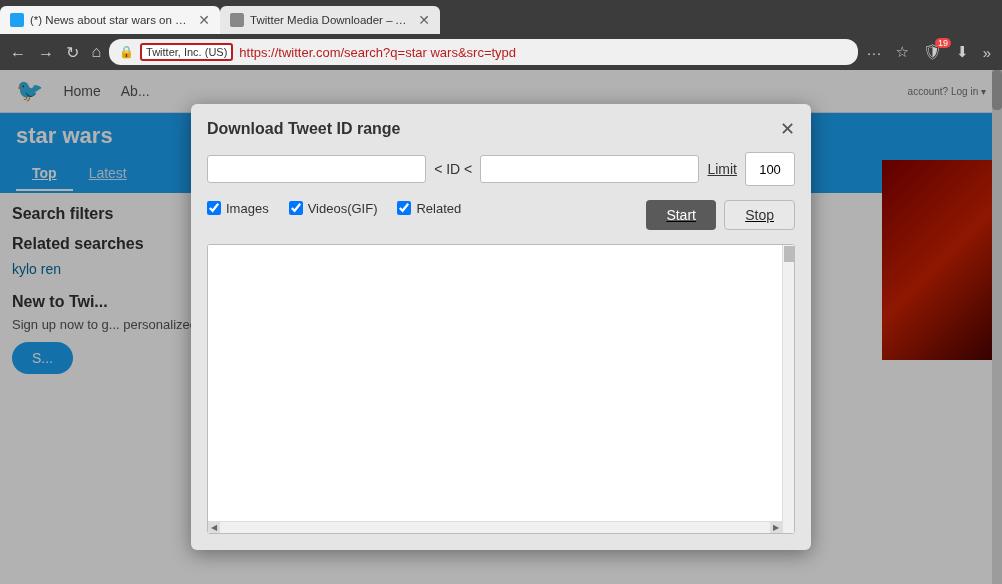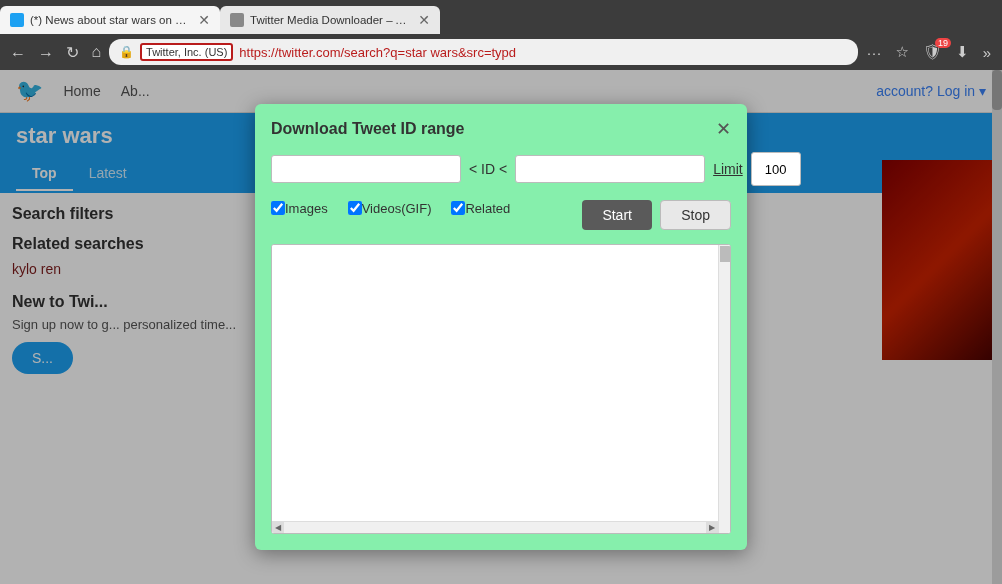--- a/index.html
+++ b/index.html
@@ -191,22 +191,22 @@
     }
 
     .twitter-nav-item {
       font-size: 14px;
       color: #555;
       cursor: pointer;
     }
 
     .twitter-login {
       margin-left: auto;
-      color: #3b82f6;
-      font-size: 14px;
+      color: #737373;
+      font-size: 10px;
       text-align: right;
     }
 
     .twitter-search-header {
       background: #1da1f2;
       padding: 10px 16px 0;
     }
 
     .search-title {
       color: #fff;
@@ -219,20 +219,21 @@
       display: flex;
       gap: 0;
       border-bottom: 2px solid transparent;
     }
 
     .twitter-tab {
       padding: 8px 16px;
       font-size: 14px;
       color: rgba(255,255,255,0.8);
       cursor: pointer;
+      text-decoration: underline;
     }
 
     .twitter-tab.active {
       color: #fff;
       border-bottom: 2px solid #fff;
       font-weight: bold;
     }
 
     .sidebar-content {
       padding: 12px;
@@ -240,21 +241,21 @@
     }
 
     .sidebar-heading {
       font-size: 16px;
       font-weight: bold;
       color: #333;
       margin-bottom: 8px;
     }
 
     .related-link {
-      color: #7f1d1d;
+      color: #0369a1;
       font-size: 14px;
       cursor: pointer;
     }
 
     .new-to-twitter {
       margin-top: 16px;
     }
 
     .new-to-title {
       font-size: 16px;
@@ -311,24 +312,24 @@
       position: absolute;
       top: 0; left: 0; right: 0; bottom: 0;
       background: rgba(0,0,0,0.3);
       display: flex;
       align-items: center;
       justify-content: center;
       z-index: 100;
     }
 
     .modal {
-      background: #86efac;
+      background: #e5e5e5;
       border-radius: 6px;
       padding: 16px;
-      width: 492px;
+      width: 620px;
       min-height: 420px;
       position: relative;
       box-shadow: 0 4px 20px rgba(0,0,0,0.4);
     }
 
     .modal-title-bar {
       display: flex;
       align-items: center;
       justify-content: space-between;
       margin-bottom: 14px;
@@ -392,36 +393,38 @@
     .modal-options-row {
       display: flex;
       align-items: center;
       gap: 20px;
       margin-bottom: 14px;
     }
 
     .checkbox-label {
       display: flex;
       align-items: center;
+      gap: 5px;
       font-size: 13px;
       color: #333;
       cursor: pointer;
     }
 
     .checkbox-label input[type="checkbox"] {
       width: 14px;
       height: 14px;
       cursor: pointer;
     }
 
     .modal-action-btns {
       display: flex;
       gap: 8px;
       margin-left: auto;
       width: fit-content;
+      text-decoration: underline;
     }
 
     .btn-start {
       background: #5a5a5a;
       color: #fff;
       border: none;
       border-radius: 4px;
       padding: 6px 20px;
       font-size: 14px;
       cursor: pointer;

